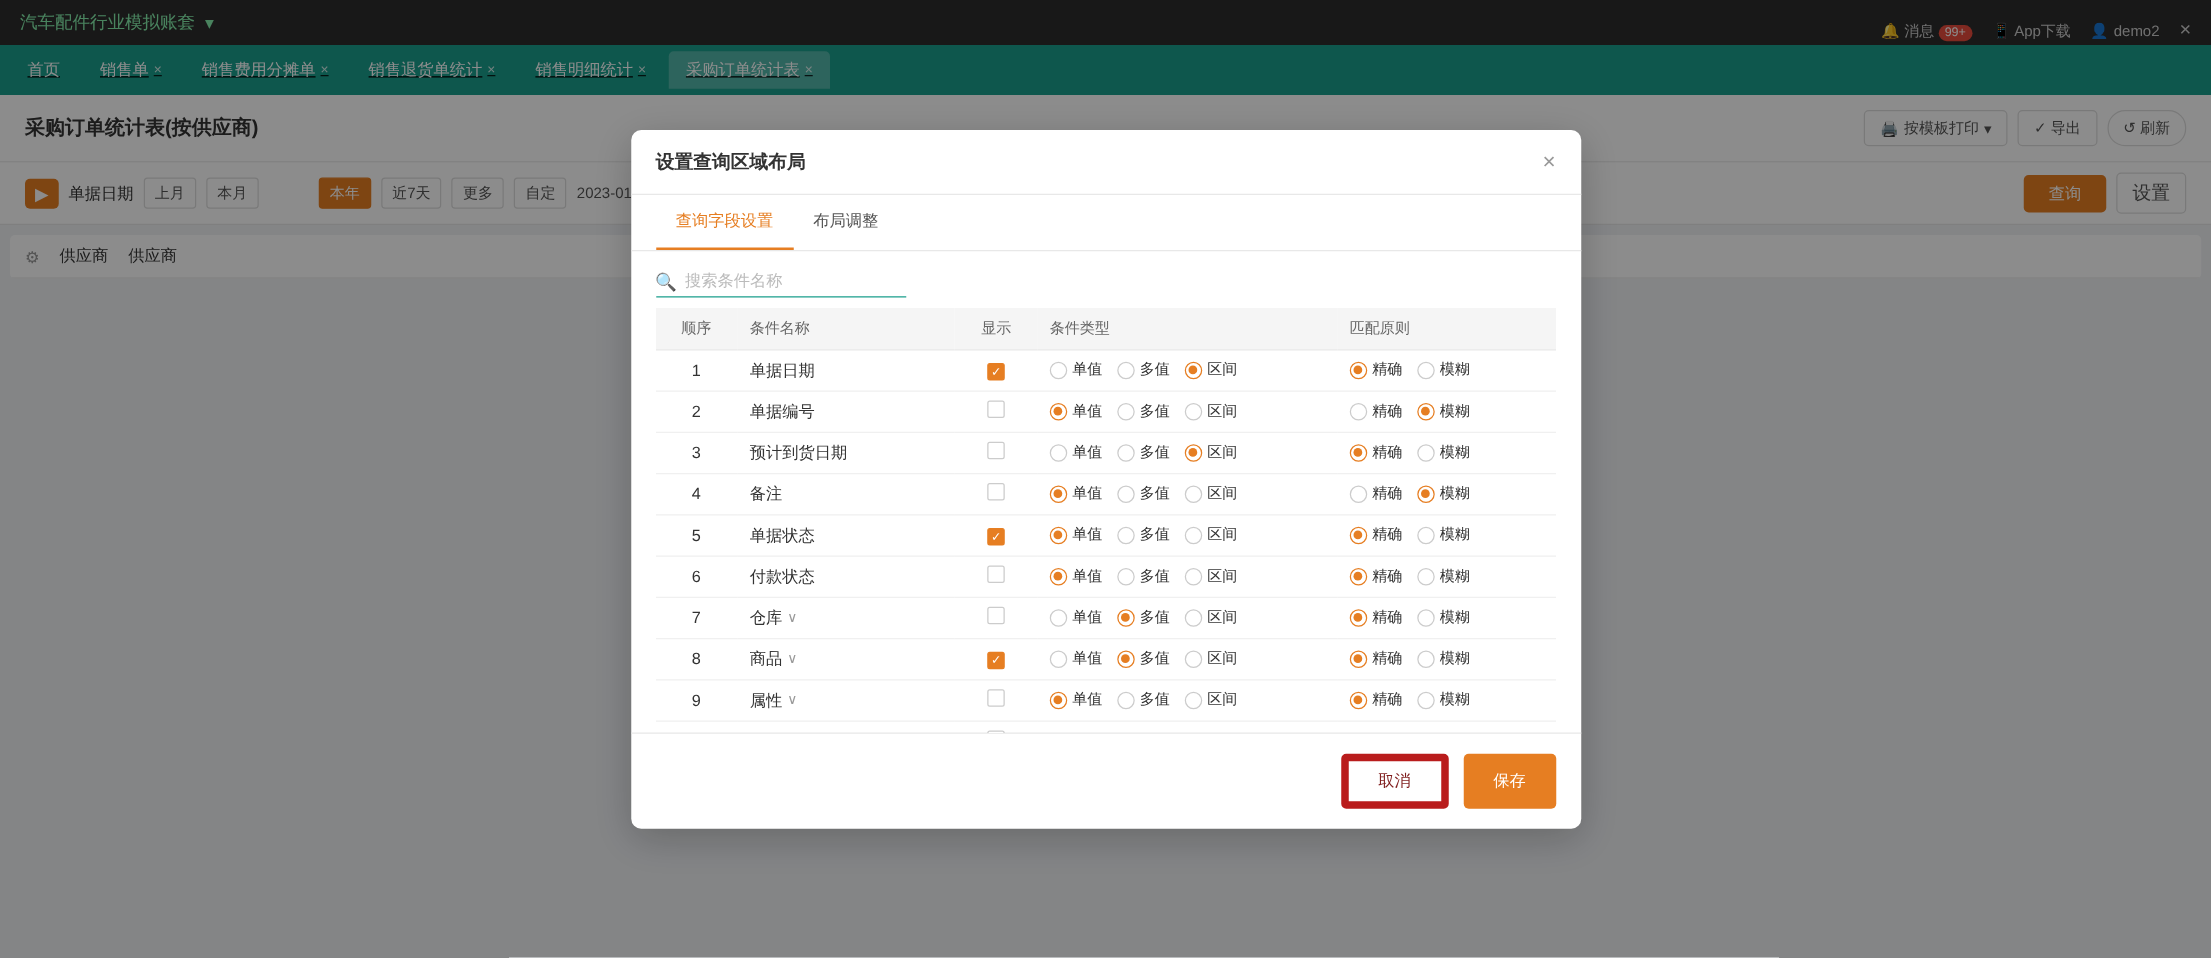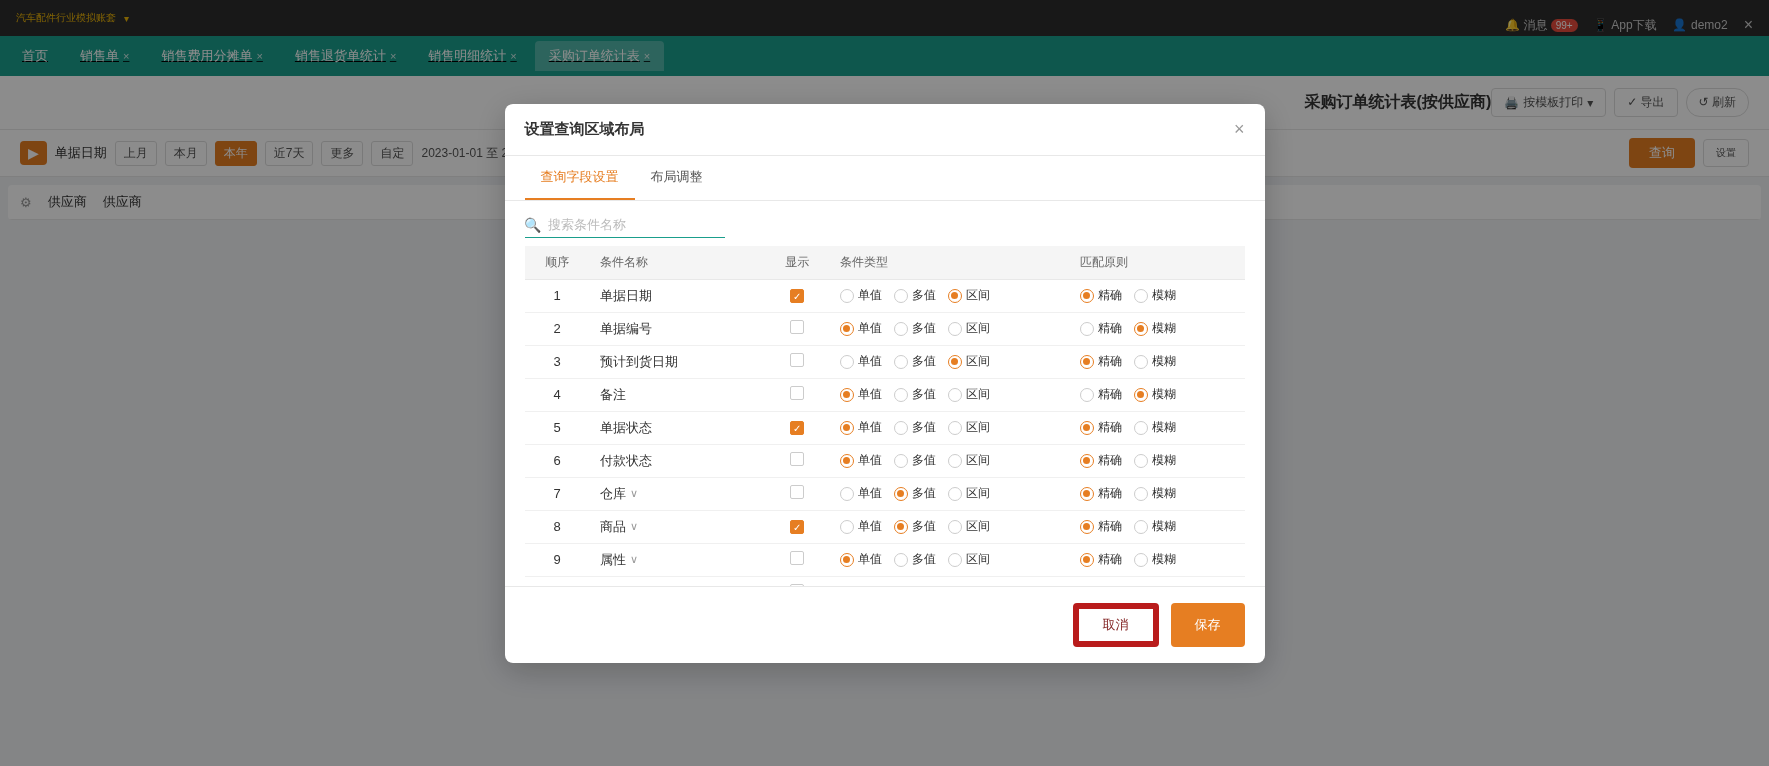--- a/index.html
+++ b/index.html
@@ -8,21 +8,21 @@
     
     .top-bar {
       background: #2d2d2d;
       height: 36px;
       display: flex;
       align-items: center;
       justify-content: space-between;
       padding: 0 16px;
       color: #ccc;
     }
-    .top-bar-left { display: flex; align-items: center; gap: 8px; font-size: 10px; color: #eab308; }
+    .top-bar-left { display: flex; align-items: center; gap: 8px; font-size: 14px; color: #86efac; }
     .top-bar-right { display: flex; align-items: center; gap: 16px; font-size: 12px; color: #ccc; margin-top: 14px; }
     .top-bar-right .badge { background: #e74c3c; color: #fff; border-radius: 8px; padding: 1px 5px; font-size: 10px; }
     .close-x { color: #ccc; cursor: pointer; font-size: 16px; }
 
     
     .nav-tabs {
       background: #1a9e8c;
       height: 40px;
       display: flex;
       align-items: center;
@@ -43,45 +43,45 @@
     }
     .nav-tab.active { background: rgba(255,255,255,0.25); }
     .nav-tab .tab-close { font-size: 11px; opacity: 0.8; }
 
     
     .page-header {
       background: #fff;
       padding: 12px 20px;
       display: flex;
       align-items: center;
-      justify-content: flex-end;
+      justify-content: space-between;
       border-bottom: 1px solid #e8e8e8;
     }
     .page-title { font-size: 16px; font-weight: bold; color: #333; }
     .page-actions { display: flex; align-items: center; gap: 8px; }
     .btn-print { border: 1px solid #ddd; background: #fff; padding: 5px 12px; border-radius: 4px; cursor: pointer; font-size: 12px; color: #555; display: flex; align-items: center; gap: 4px; }
     .btn-export { border: 1px solid #ddd; background: #fff; padding: 5px 12px; border-radius: 4px; cursor: pointer; font-size: 12px; color: #555; }
     .btn-refresh { border: 1px solid #ddd; background: #fff; padding: 5px 12px; border-radius: 14px; cursor: pointer; font-size: 12px; color: #555; }
 
     
     .filter-bar {
       background: #fff;
       padding: 8px 20px;
       display: flex;
       align-items: center;
       gap: 8px;
       border-bottom: 1px solid #e8e8e8;
     }
     .filter-toggle { background: #e67e22; color: #fff; border: none; padding: 4px 8px; border-radius: 4px; cursor: pointer; font-size: 14px; }
     .filter-label { font-size: 13px; color: #333; }
     .filter-date-btn { padding: 3px 8px; border: 1px solid #ddd; border-radius: 3px; background: #fff; cursor: pointer; font-size: 12px; color: #555; }
-    .filter-date-btn.active { background: #e67e22; color: #fff; border-color: #e67e22; }
+    .filter-date-btn.active { background: #e67e22; color: #fff; border-color: #e67e22; margin-left: 40px; }
     .filter-date-range { font-size: 12px; color: #555; }
     .btn-query { background: #e67e22; color: #fff; border: none; padding: 6px 20px; border-radius: 4px; cursor: pointer; font-size: 13px; margin-left: auto; }
-    .btn-settings { background: #fff; border: 1px solid #ddd; padding: 6px 12px; border-radius: 4px; cursor: pointer; font-size: 10px; color: #555; }
+    .btn-settings { background: #fff; border: 1px solid #ddd; padding: 6px 12px; border-radius: 4px; cursor: pointer; font-size: 15px; color: #555; }
 
     
     .table-area {
       background: #fff;
       margin: 8px;
       border-radius: 4px;
       overflow: hidden;
     }
     .table-header-row {
       display: flex;

